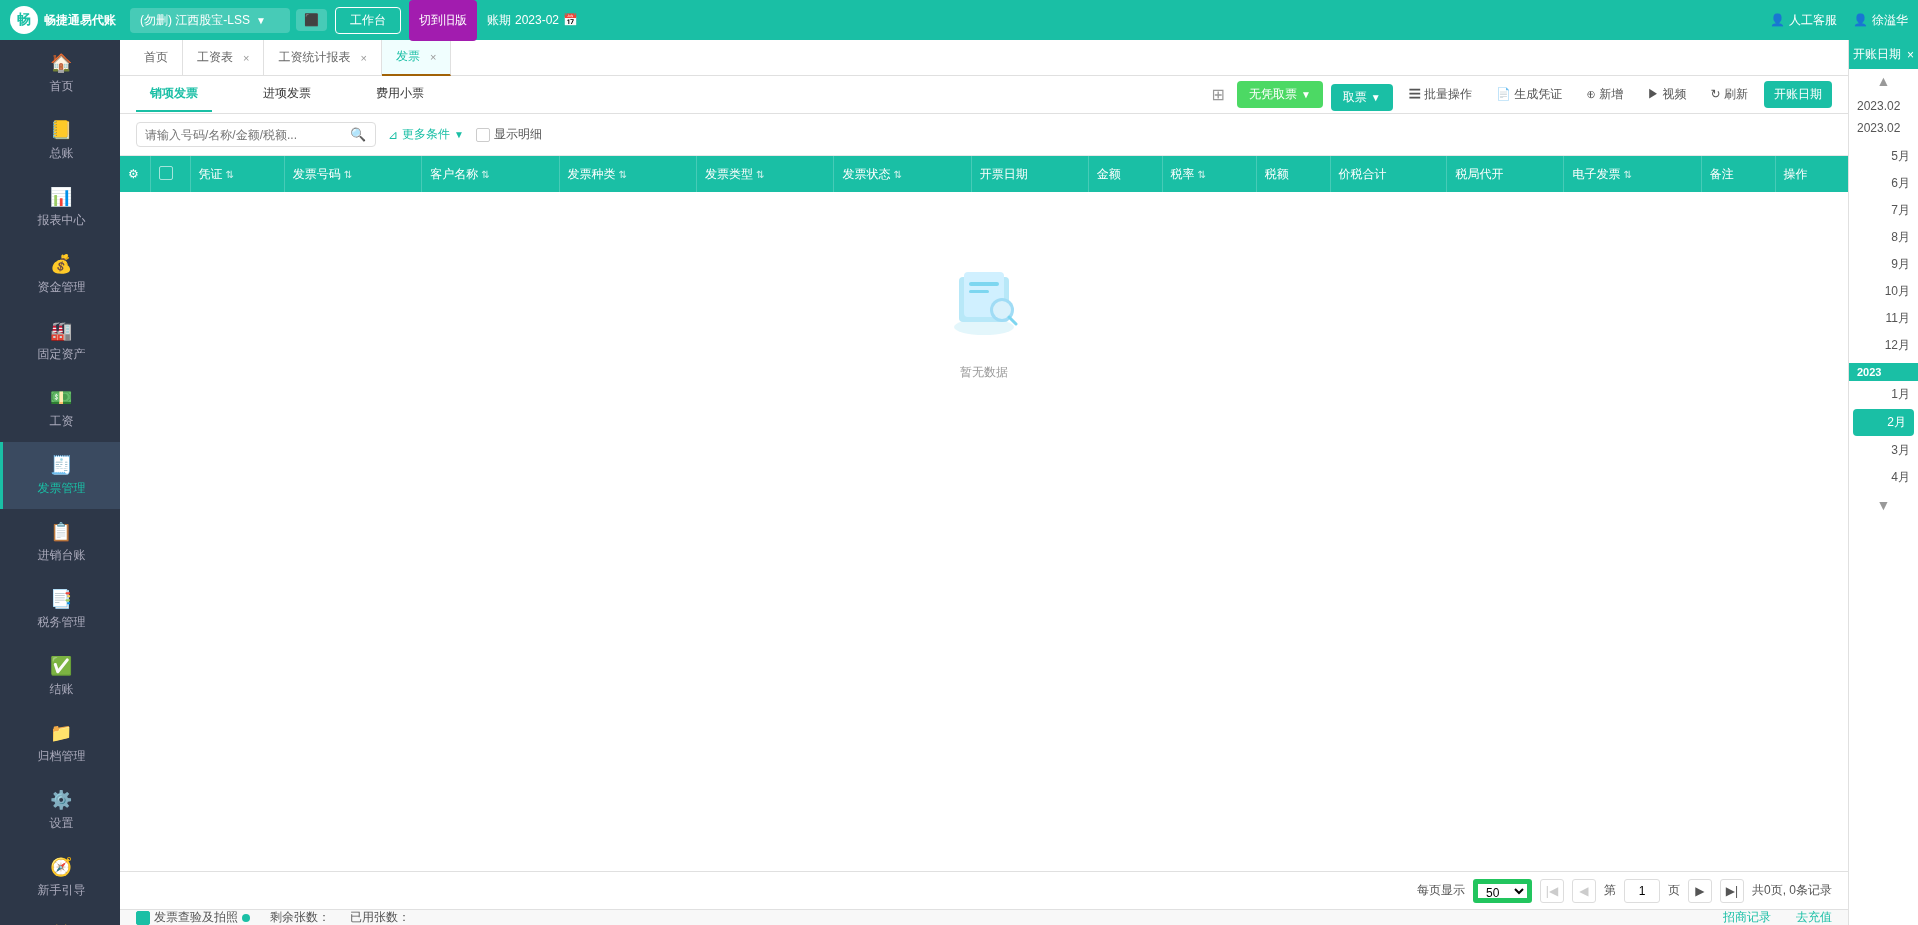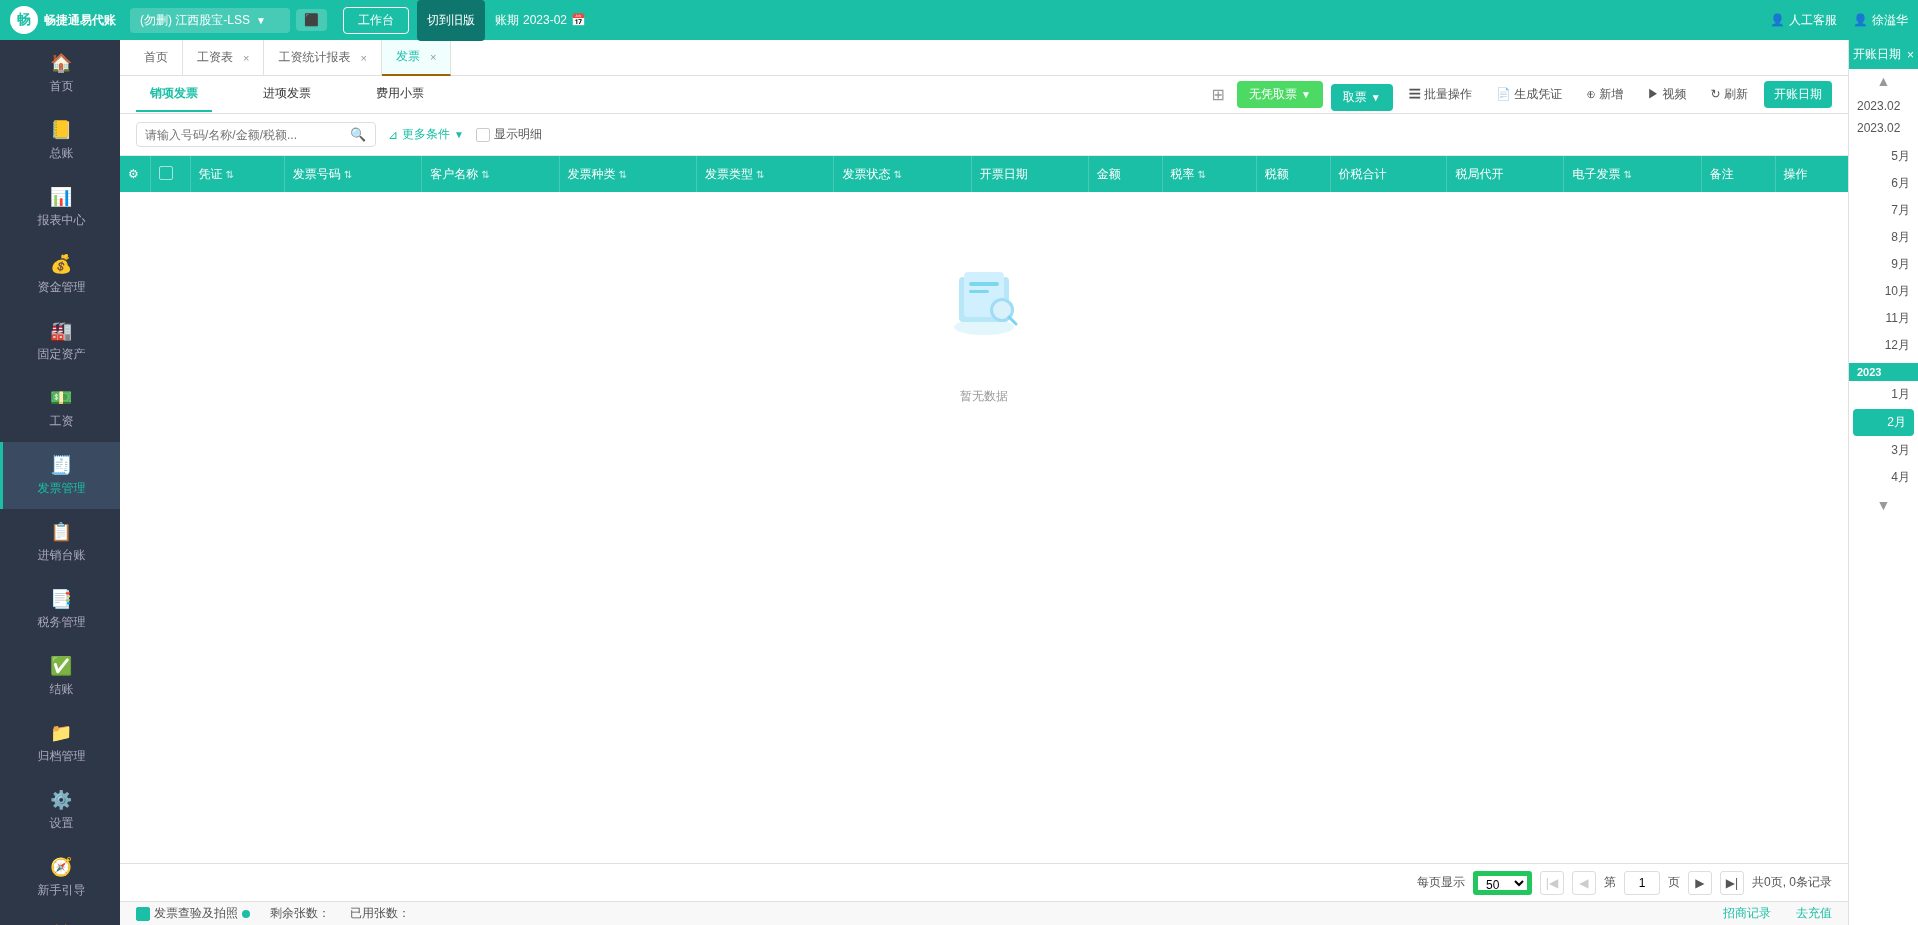--- a/index.html
+++ b/index.html
@@ -58,25 +58,25 @@
       margin-left: 6px;
       font-size: 12px;
     }
     .workbench-btn {
       background: #1abfa5;
       border: 1px solid white;
       border-radius: 4px;
       padding: 4px 14px;
       color: white;
       cursor: pointer;
-      margin-left: 16px;
+      margin-left: 8px;
       font-size: 12px;
     }
     .switch-btn {
-      background: #0f766e;
+      background: #a21caf;
       border: none;
       border-radius: 4px;
       padding: 12px 10px;
       color: white;
       cursor: pointer;
       margin-left: 8px;
       font-size: 12px;
     }
     .period-area {
       display: flex;
@@ -312,21 +312,20 @@
 
     
     .empty-state {
       display: flex;
       flex-direction: column;
       align-items: center;
       justify-content: center;
       flex: 1;
       padding: 60px 0;
       color: #999;
-      gap: 24px;
     }
     .empty-icon {
       width: 100px;
       height: 100px;
       margin-bottom: 12px;
     }
 
     
     .bottom-bar {
       background: white;
@@ -384,21 +383,21 @@
     }
 
     
     .status-bar {
       background: #f8f8f8;
       border-top: 1px solid #e0e0e0;
       padding: 4px 16px;
       display: flex;
       align-items: center;
       gap: 20px;
-      height: 24px;
+      height: 16px;
       flex-shrink: 0;
     }
     .status-item {
       display: flex;
       align-items: center;
       gap: 4px;
       font-size: 12px;
       color: #555;
     }
     .status-dot { width: 8px; height: 8px; background: #1abfa5; border-radius: 50%; }

